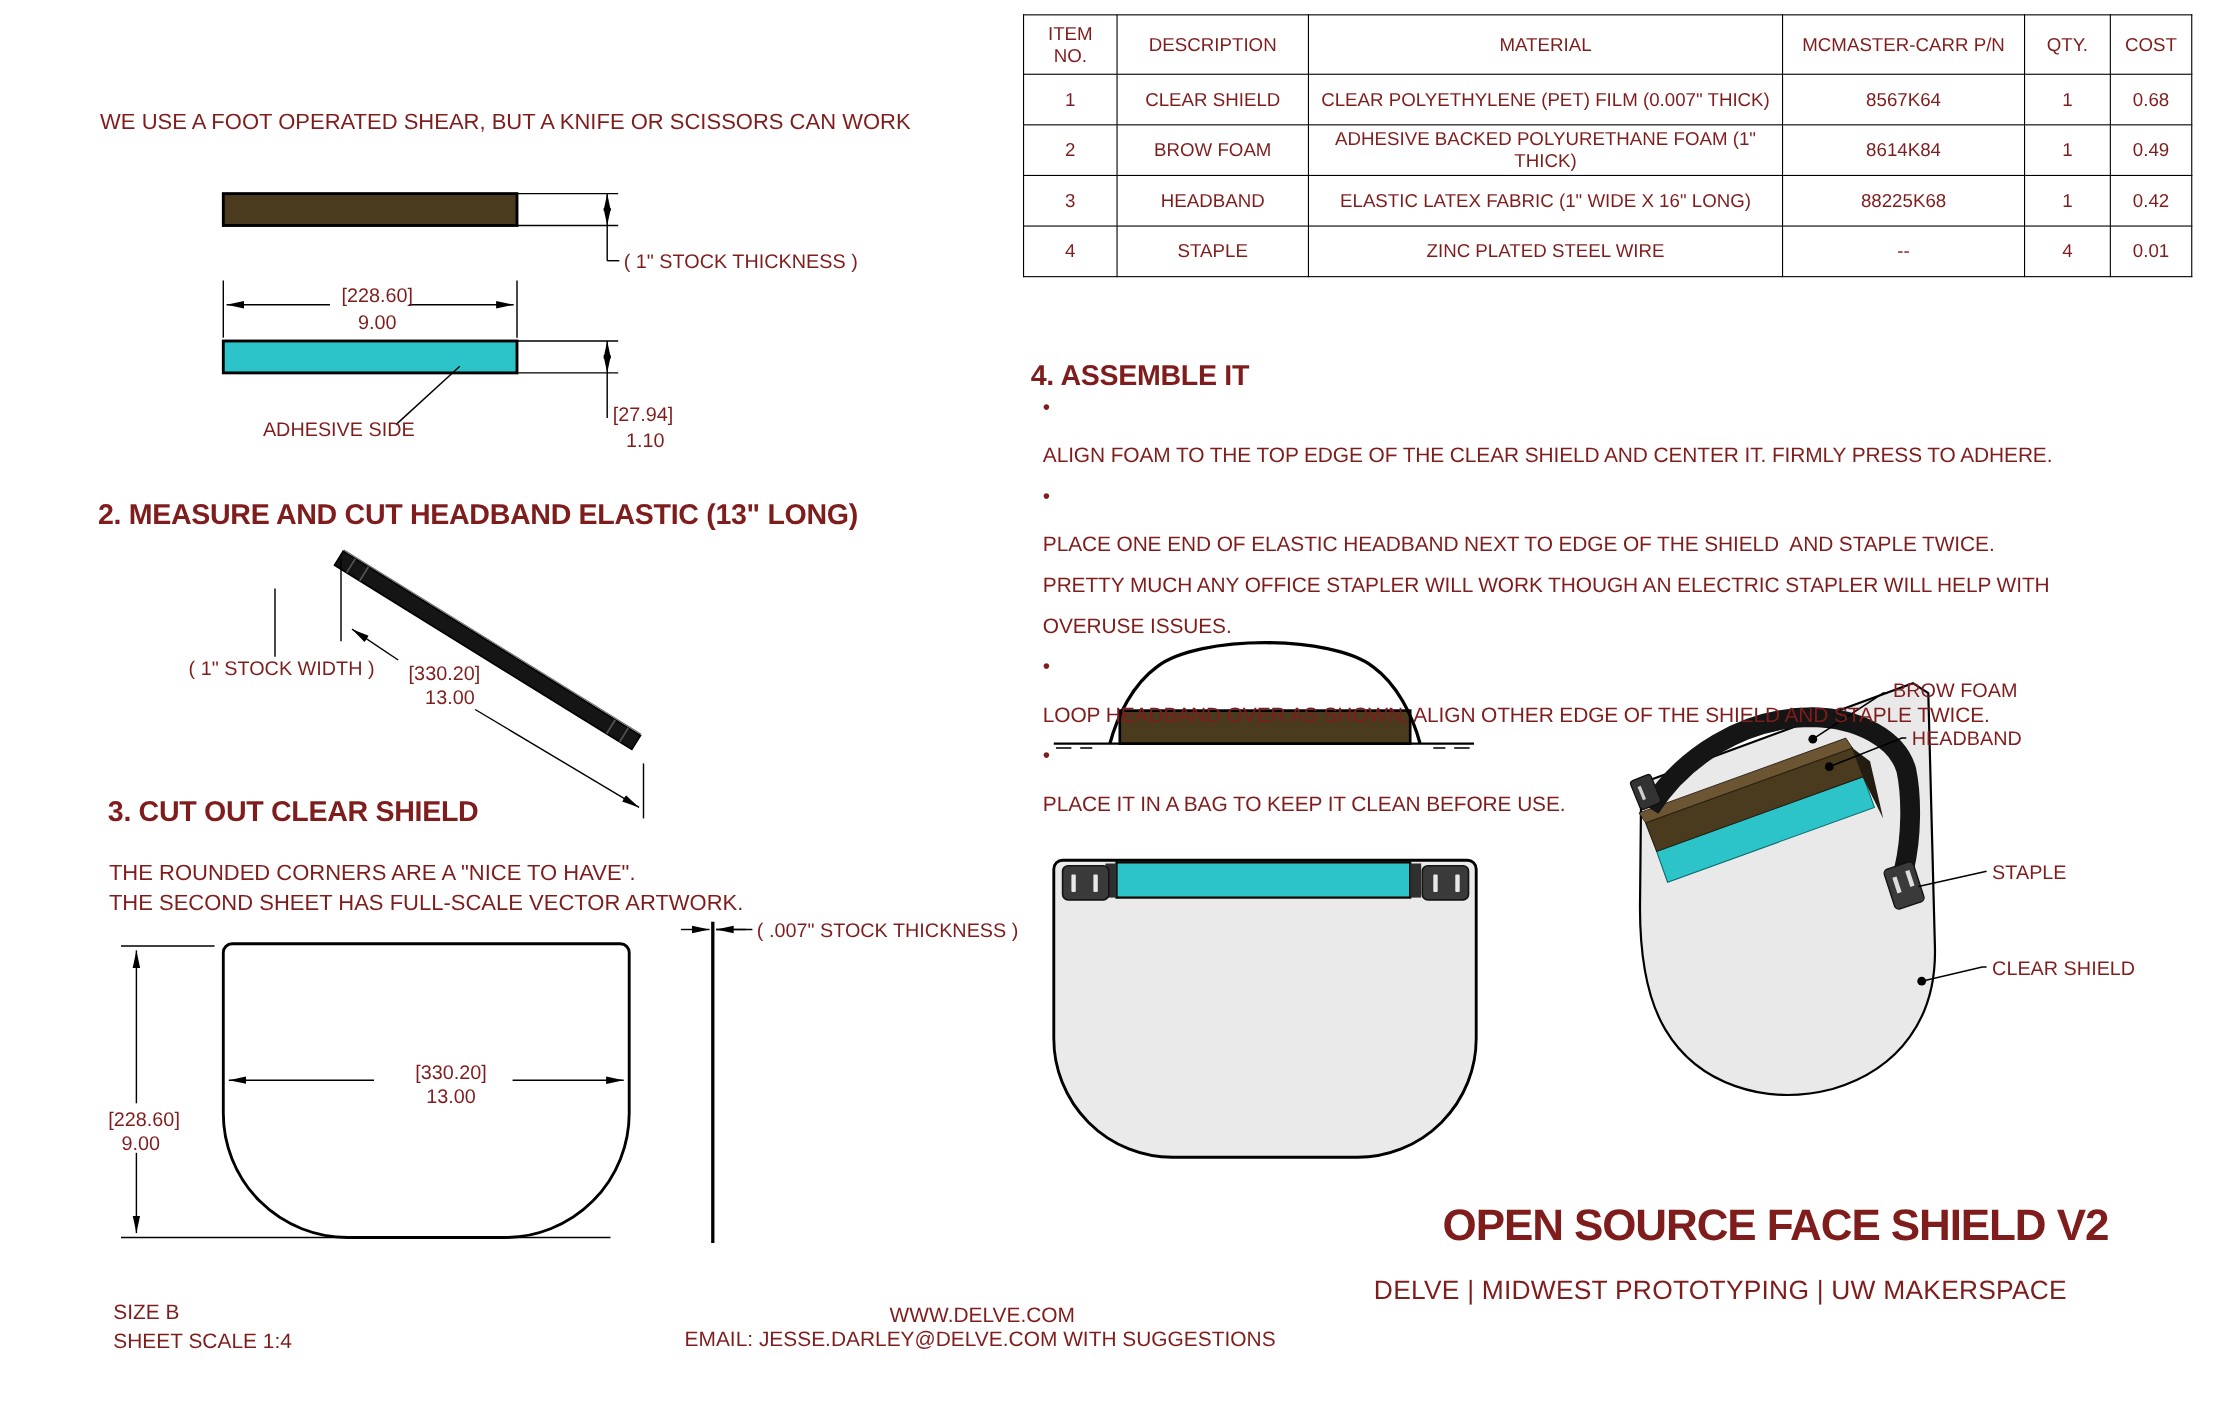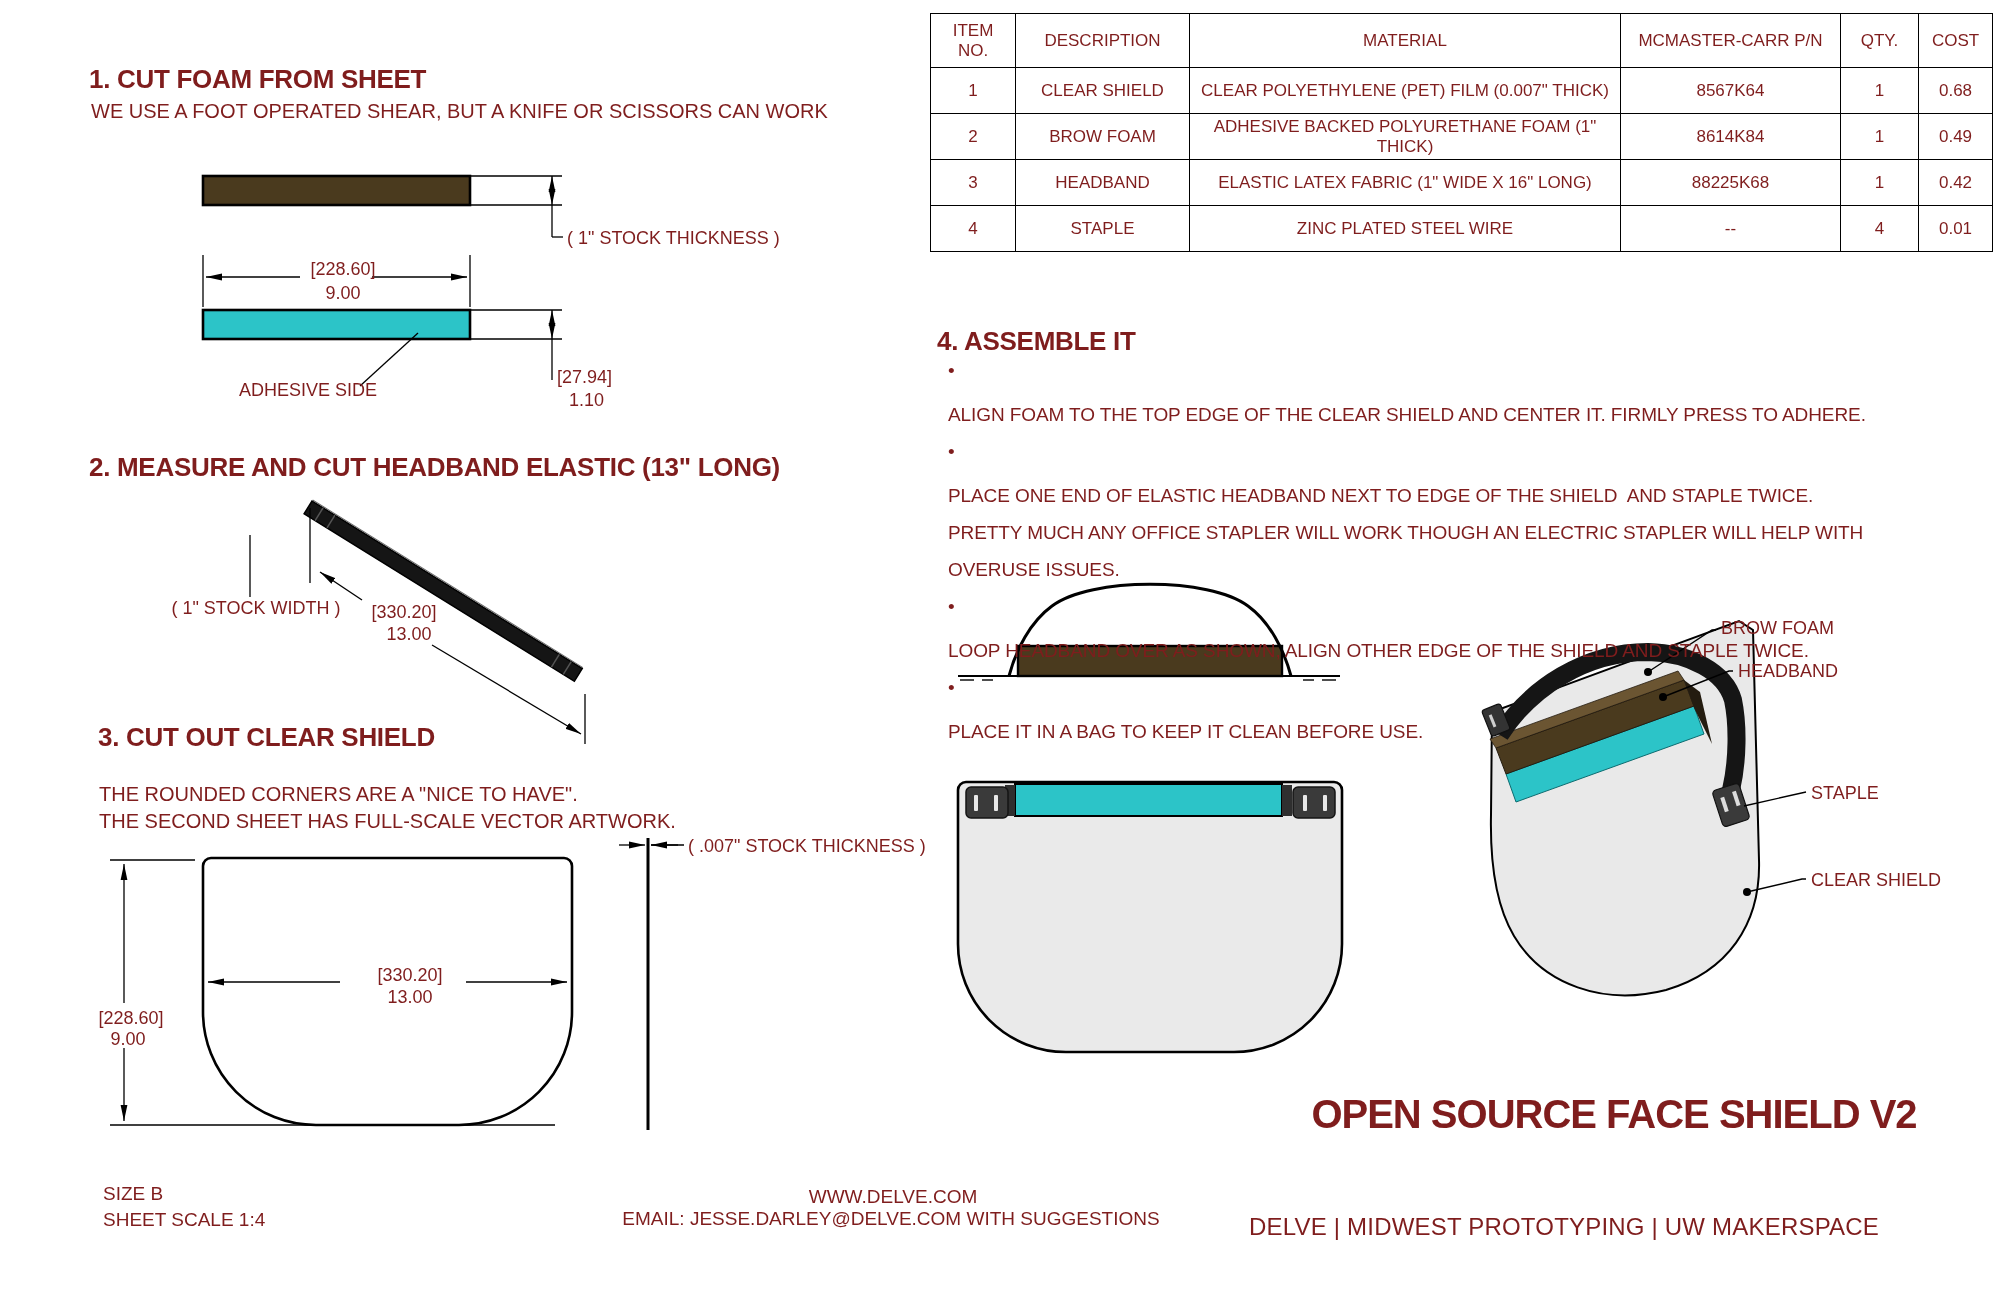--- a/index.html
+++ b/index.html
@@ -207,21 +207,20 @@
       <td>4</td>
       <td>STAPLE</td>
       <td>ZINC PLATED STEEL WIRE</td>
       <td>--</td>
       <td>4</td>
       <td>0.01</td>
     </tr>
   </tbody>
     </table>
 
-  <div class="abs hd" style="left:89px;top:64px">1. CUT FOAM FROM SHEET</div>
   <div class="abs body20" style="left:91px;top:100px">WE USE A FOOT OPERATED SHEAR, BUT A KNIFE OR SCISSORS CAN WORK</div>
   <div class="abs dim" style="left:567px;top:228px">( 1" STOCK THICKNESS )</div>
   <div class="abs dim ctr" style="left:336px;top:259px">[228.60]</div>
   <div class="abs dim ctr" style="left:336px;top:283px">9.00</div>
   <div class="abs dim rt" style="left:239px;top:380px;width:118px">ADHESIVE SIDE</div>
   <div class="abs dim" style="left:557px;top:367px">[27.94]</div>
   <div class="abs dim" style="left:569px;top:390px">1.10</div>
 
   <div class="abs hd" style="left:89px;top:452px">2. MEASURE AND CUT HEADBAND ELASTIC  (13" LONG)</div>
   <div class="abs dim ctr" style="left:249px;top:598px">( 1" STOCK WIDTH )</div>
@@ -260,15 +259,15 @@
   <div class="abs dim" style="left:1721px;top:618px">BROW FOAM</div>
   <div class="abs dim" style="left:1738px;top:661px">HEADBAND</div>
   <div class="abs dim" style="left:1811px;top:783px">STAPLE</div>
   <div class="abs dim" style="left:1811px;top:870px">CLEAR SHIELD</div>
 
   <div class="abs note19" style="left:103px;top:1183px">SIZE B</div>
   <div class="abs note19" style="left:103px;top:1209px">SHEET SCALE 1:4</div>
   <div class="abs note19 ctr" style="left:886px;top:1186px">WWW.DELVE.COM</div>
   <div class="abs note19 ctr" style="left:884px;top:1208px">EMAIL: JESSE.DARLEY@DELVE.COM WITH SUGGESTIONS</div>
   <div class="abs bigtitle ctr" style="left:1607px;top:1092px">OPEN SOURCE FACE SHIELD V2</div>
-  <div class="abs credits ctr" style="left:1557px;top:1213px">DELVE   |   MIDWEST PROTOTYPING   |   UW MAKERSPACE</div>
+  <div class="abs credits ctr" style="left:1557px;top:1160px">DELVE   |   MIDWEST PROTOTYPING   |   UW MAKERSPACE</div>
 
 </div>
 
 </body></html>

